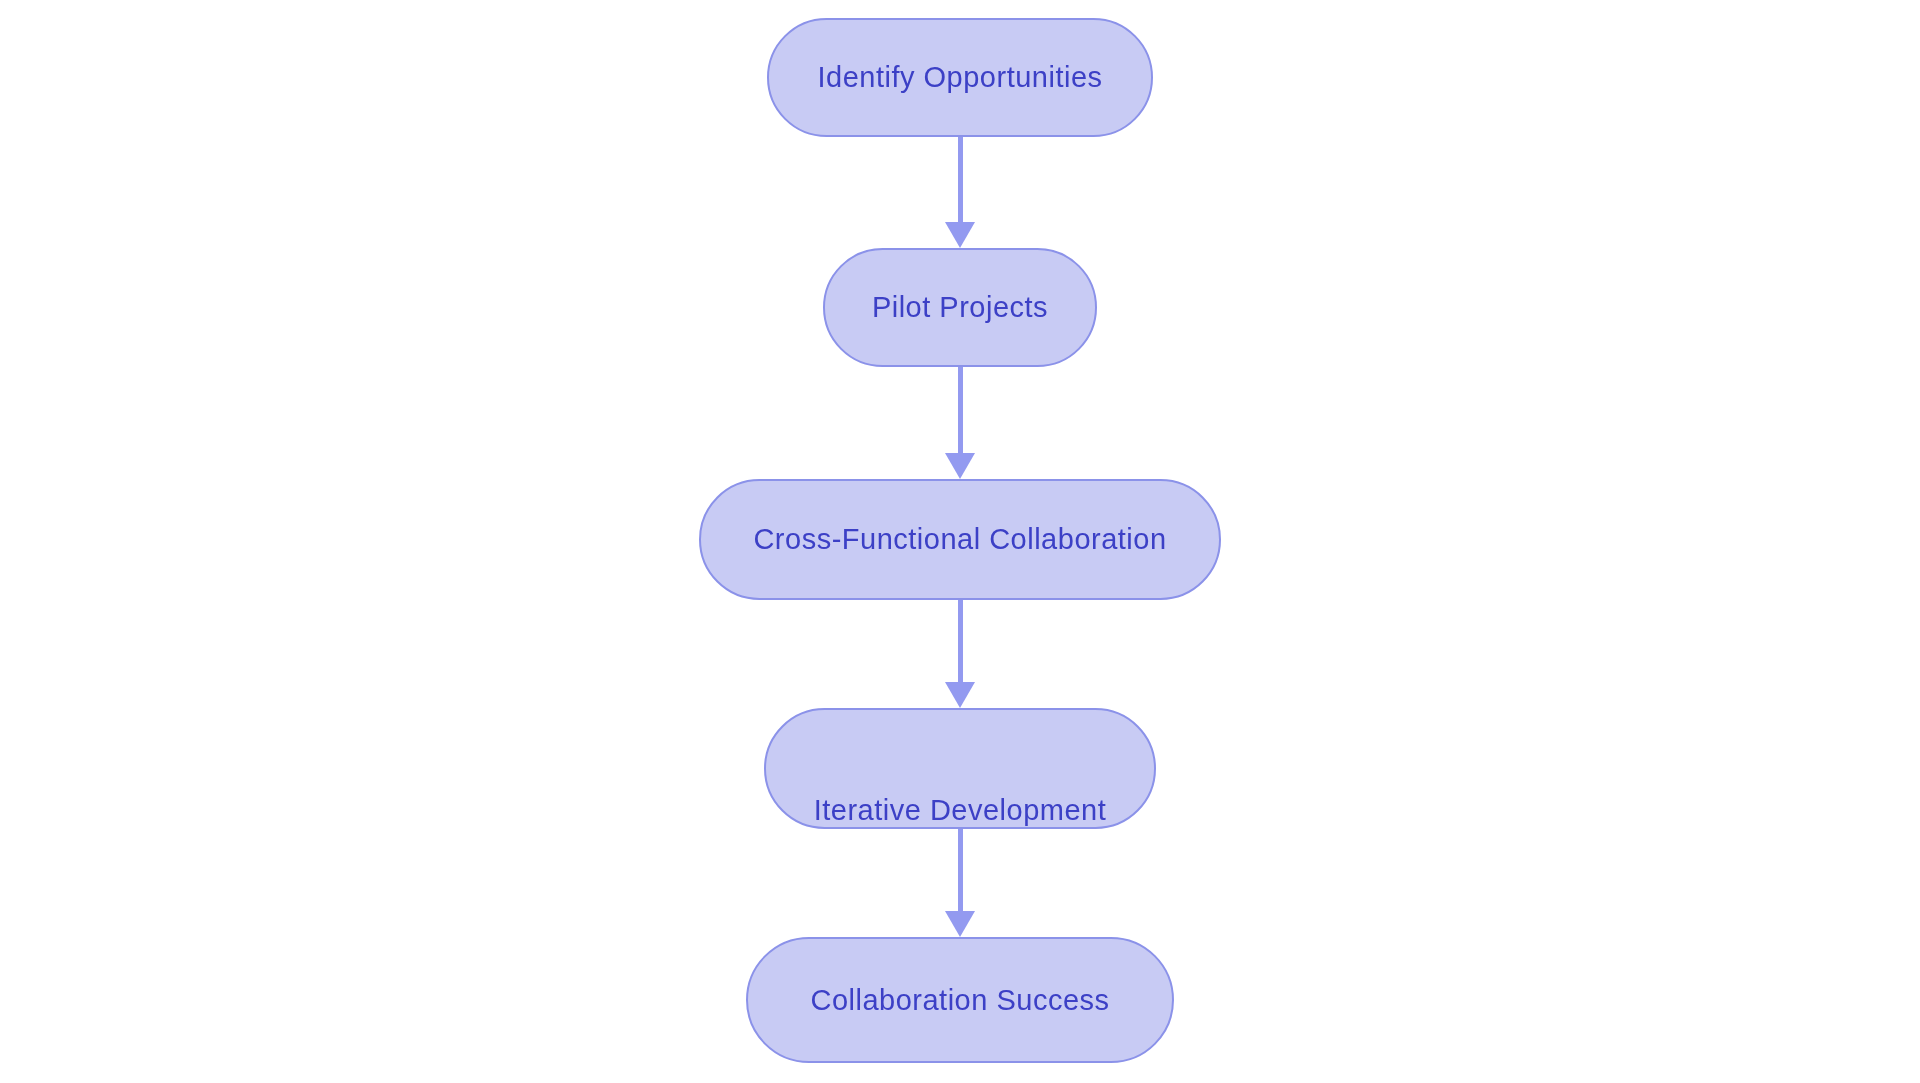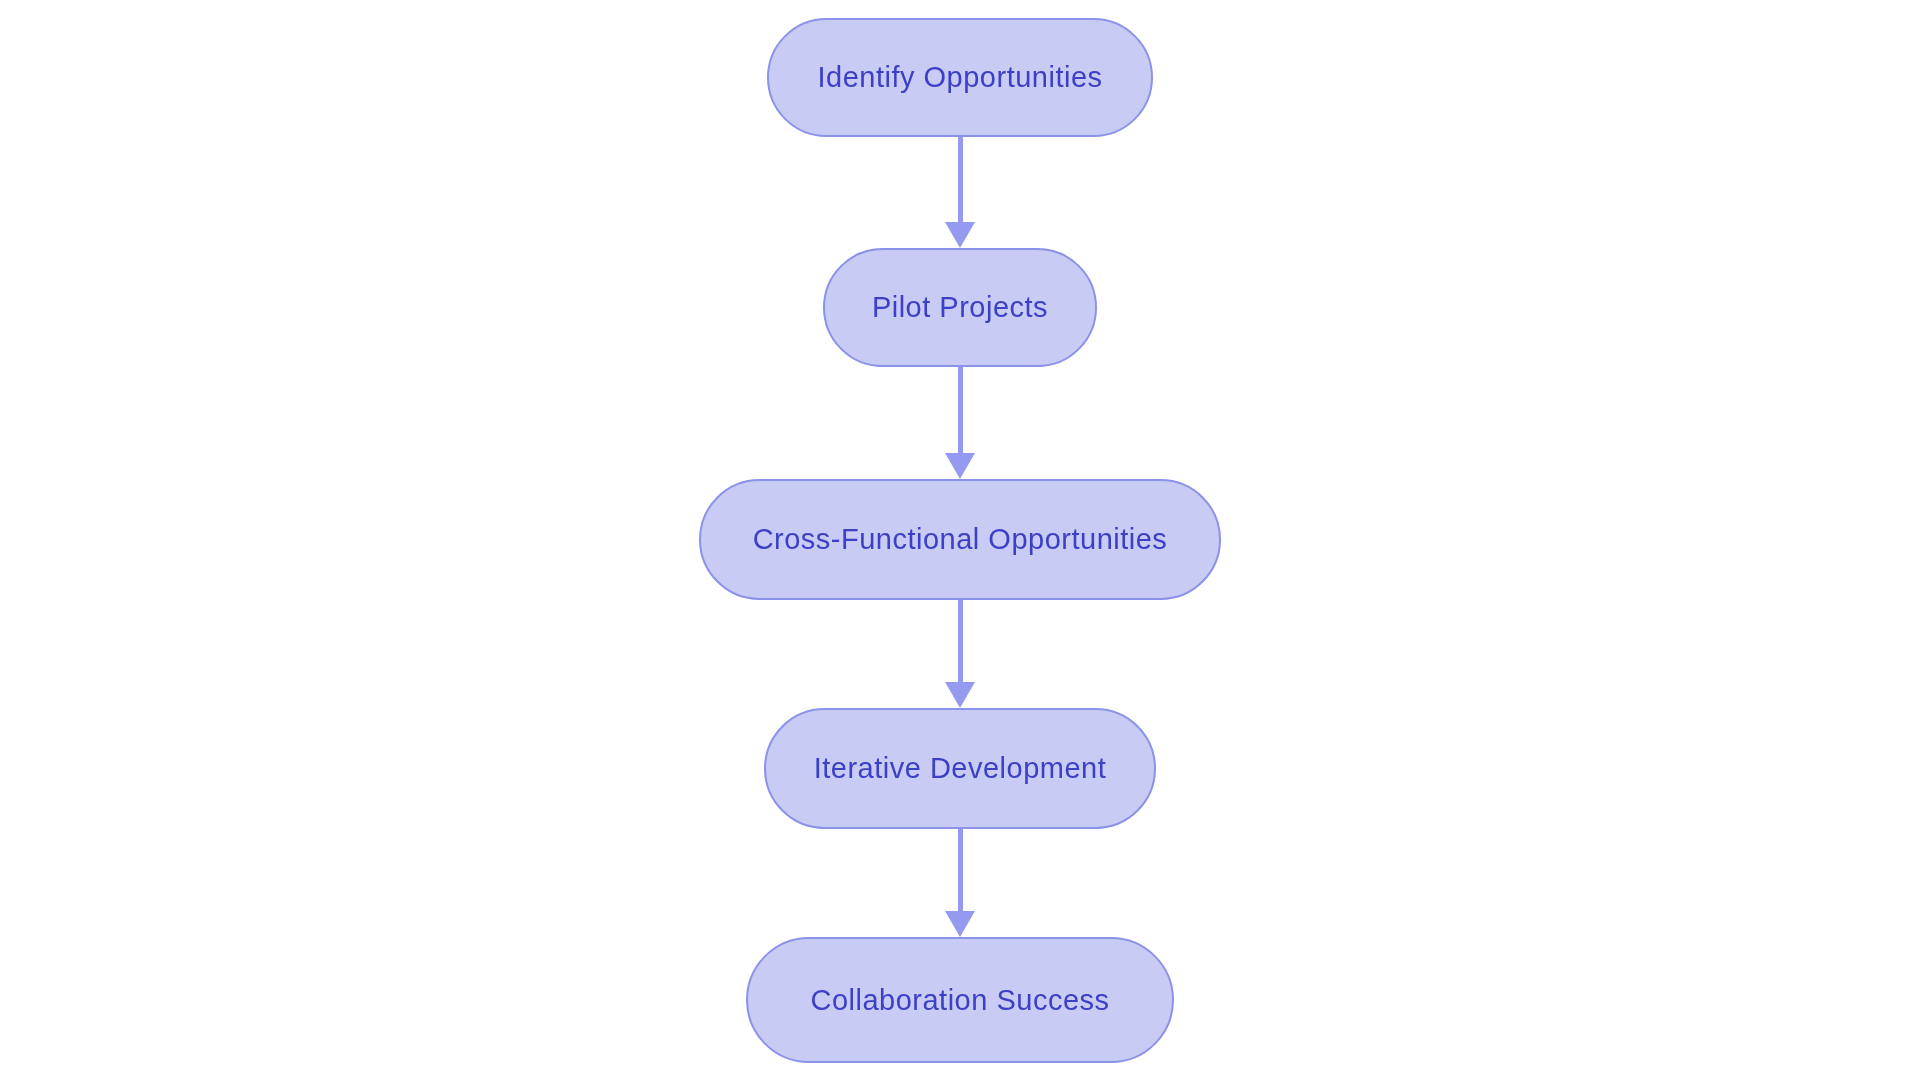--- a/index.html
+++ b/index.html
@@ -60,23 +60,23 @@
 
 <div class="canvas" style="--node-fill: #c8cbf4; --node-border: #8b92e9; --node-text: #3c40c6; --arrow-color: #939af0; background: rgb(255, 255, 255); width: 1920px; height: 1083px;">
 
 <div class="node" style="top: 18px; width: 386px; height: 119px; border-radius: 59.5px;">
       <span class="node-label">Identify Opportunities</span>
     </div>
     <div class="node" style="top: 248px; width: 274px; height: 119px; border-radius: 59.5px;">
       <span class="node-label">Pilot Projects</span>
     </div>
     <div class="node" style="top: 479px; width: 522px; height: 121px; border-radius: 60.5px;">
-      <span class="node-label">Cross-Functional Opportunities</span>
+      <span class="node-label">Cross-Functional Collaboration</span>
     </div>
-    <div class="node" style="top: 708px; width: 392px; height: 121px; border-radius: 60.5px;">
+    <div class="node" style="top: 708px; width: 392px; height: 121px; border-radius: 60.5px; align-items: flex-end;">
       <span class="node-label">Iterative Development</span>
     </div>
     <div class="node" style="top: 937px; width: 428px; height: 126px; border-radius: 63px;">
       <span class="node-label">Collaboration Success</span>
     </div>
     <div class="arrow" style="top: 137px; height: 111px;">
       <div class="arrow-stem"></div>
       <div class="arrow-head"></div>
     </div>
     <div class="arrow" style="top: 367px; height: 112px;">

